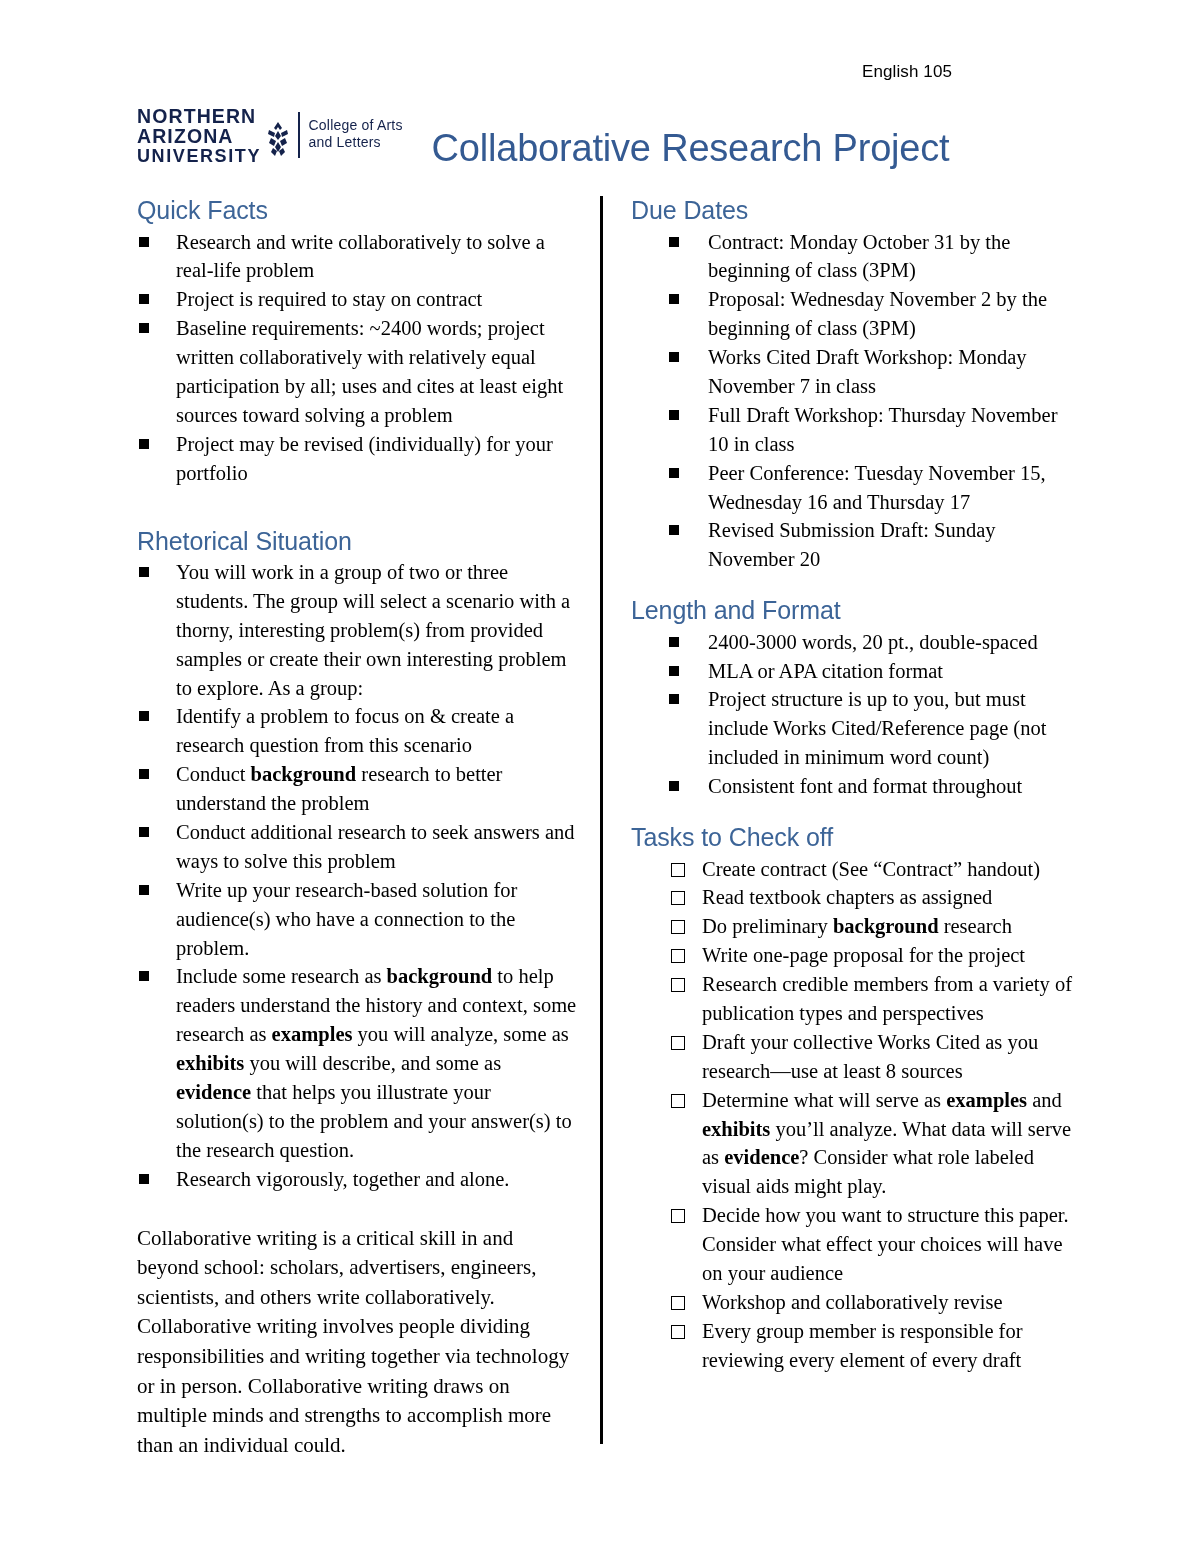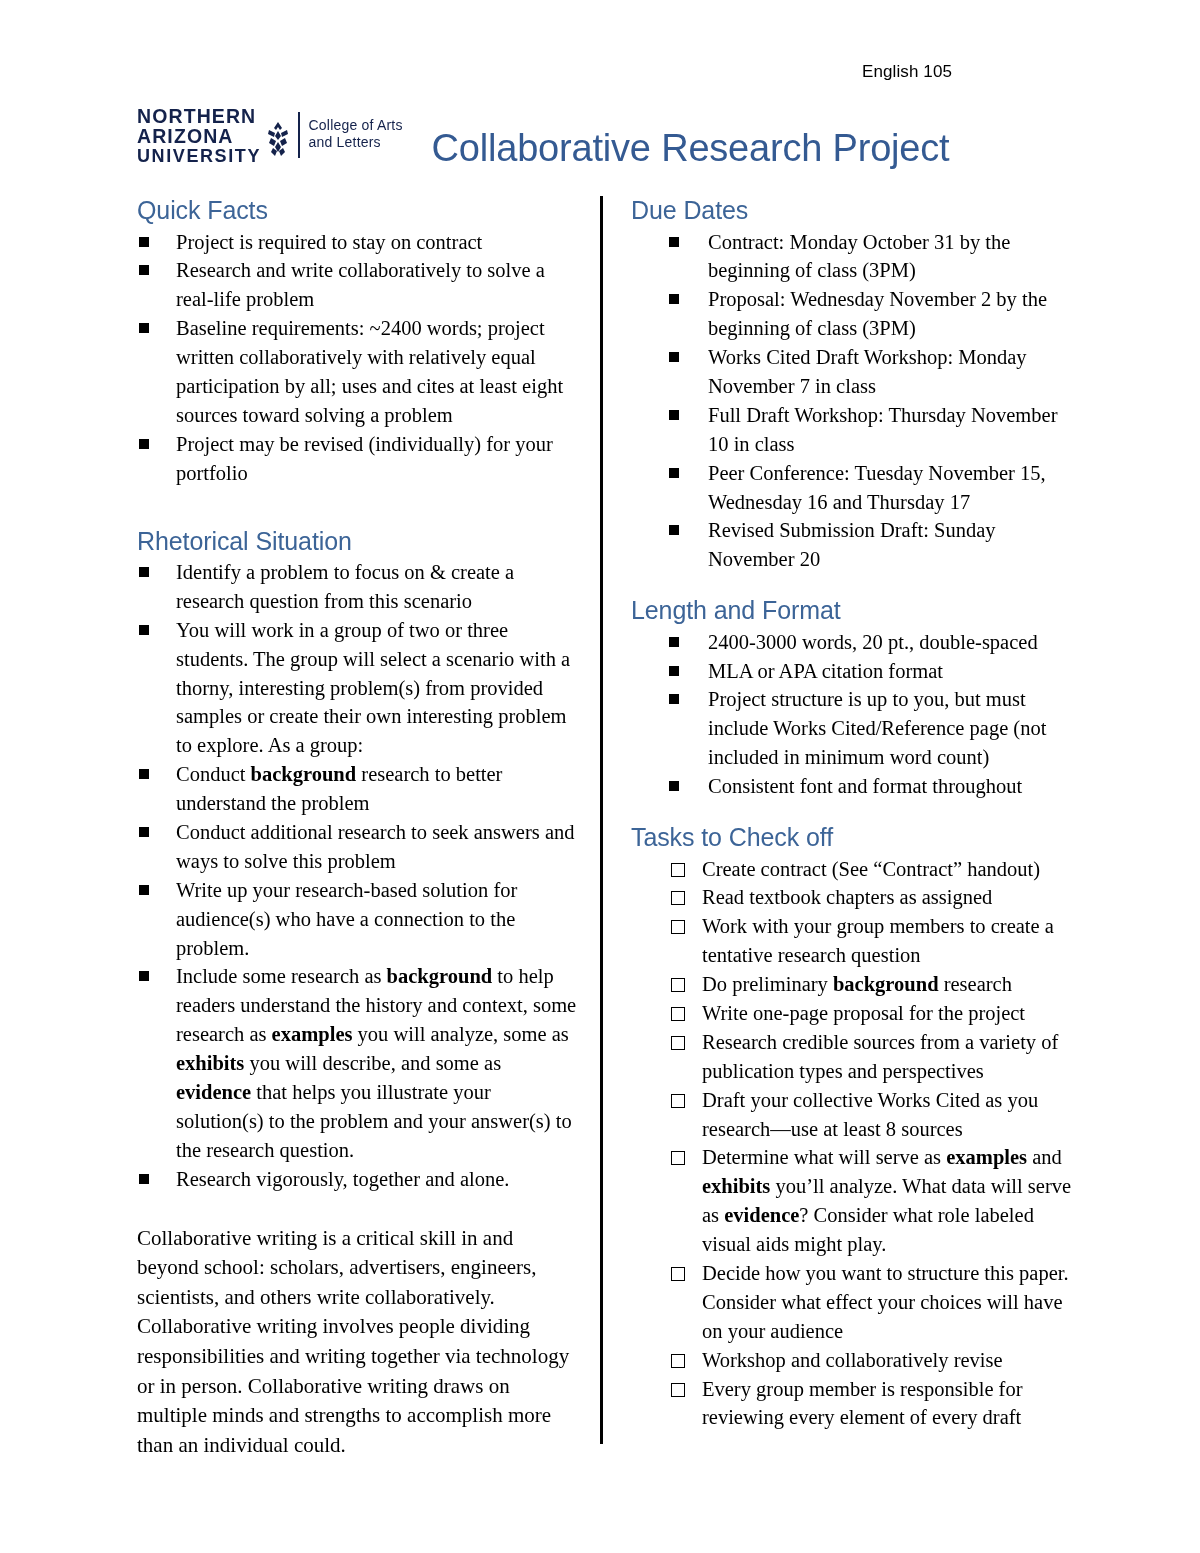--- a/index.html
+++ b/index.html
@@ -231,30 +231,30 @@
     </div>
     <div class="doc-title">Collaborative Research Project</div>
   </div>
 
   <div class="divider"></div>
 
   <div class="col col-left">
 
     <h2 class="section">Quick Facts</h2>
     <ul class="list">
+        <li><span class="marker square"></span><span>Research and write collaboratively to solve a real-life problem</span></li>
         <li><span class="marker square"></span><span>Project is required to stay on contract</span></li>
-        <li><span class="marker square"></span><span>Research and write collaboratively to solve a real-life problem</span></li>
         <li><span class="marker square"></span><span>Baseline requirements: ~2400 words; project written collaboratively with relatively equal participation by all; uses and cites at least eight sources toward solving a problem</span></li>
         <li><span class="marker square"></span><span>Project may be revised (individually) for your portfolio</span></li>
       </ul>
 
     <h2 class="section spaced">Rhetorical Situation</h2>
     <ul class="list">
+        <li><span class="marker square"></span><span>You will work in a group of two or three students. The group will select a scenario with a thorny, interesting problem(s) from provided samples or create their own interesting problem to explore. As a group:</span></li>
         <li><span class="marker square"></span><span>Identify a problem to focus on &amp; create a research question from this scenario</span></li>
-        <li><span class="marker square"></span><span>You will work in a group of two or three students. The group will select a scenario with a thorny, interesting problem(s) from provided samples or create their own interesting problem to explore. As a group:</span></li>
         <li><span class="marker square"></span><span>Conduct <b>background</b> research to better understand the problem</span></li>
         <li><span class="marker square"></span><span>Conduct additional research to seek answers and ways to solve this problem</span></li>
         <li><span class="marker square"></span><span>Write up your research-based solution for audience(s) who have a connection to the problem.</span></li>
         <li><span class="marker square"></span><span>Include some research as <b>background</b> to help readers understand the history and context, some research as <b>examples</b> you will analyze, some as <b>exhibits</b> you will describe, and some as <b>evidence</b> that helps you illustrate your solution(s) to the problem and your answer(s) to the research question.</span></li>
         <li><span class="marker square"></span><span>Research vigorously, together and alone.</span></li>
       </ul>
 
     <p class="para">Collaborative writing is a critical skill in and beyond school: scholars, advertisers, engineers, scientists, and others write collaboratively. Collaborative writing involves people dividing responsibilities and writing together via technology or in person. Collaborative writing draws on multiple minds and strengths to accomplish more than an individual could.</p>
   </div>
 
@@ -275,24 +275,24 @@
         <li><span class="marker square"></span><span>2400-3000 words, 20 pt., double-spaced</span></li>
         <li><span class="marker square"></span><span>MLA or APA citation format</span></li>
         <li><span class="marker square"></span><span>Project structure is up to you, but must include Works Cited/Reference page (not included in minimum word count)</span></li>
         <li><span class="marker square"></span><span>Consistent font and format throughout</span></li>
       </ul>
 
     <h2 class="section spaced">Tasks to Check off</h2>
     <ul class="list checks">
         <li><span class="marker checkbox"></span><span>Create contract (See “Contract” handout)</span></li>
         <li><span class="marker checkbox"></span><span>Read textbook chapters as assigned</span></li>
-        <li><span class="marker checkbox"></span><span>Work with your group members to create a tentative research question</span></li>
+        <li><span class="marker checkbox"></span></li>
         <li><span class="marker checkbox"></span><span>Do preliminary <b>background</b> research</span></li>
         <li><span class="marker checkbox"></span><span>Write one-page proposal for the project</span></li>
-        <li><span class="marker checkbox"></span><span>Research credible sources from a variety of publication types and perspectives</span></li>
+        <li><span class="marker checkbox"></span><span>Research credible members from a variety of publication types and perspectives</span></li>
         <li><span class="marker checkbox"></span><span>Draft your collective Works Cited as you research—use at least 8 sources</span></li>
         <li><span class="marker checkbox"></span><span>Determine what will serve as <b>examples</b> and <b>exhibits</b> you’ll analyze. What data will serve as <b>evidence</b>? Consider what role labeled visual aids might play.</span></li>
         <li><span class="marker checkbox"></span><span>Decide how you want to structure this paper. Consider what effect your choices will have on your audience</span></li>
         <li><span class="marker checkbox"></span><span>Workshop and collaboratively revise</span></li>
         <li><span class="marker checkbox"></span><span>Every group member is responsible for reviewing every element of every draft</span></li>
       </ul>
   </div>
 
 </div>
 

